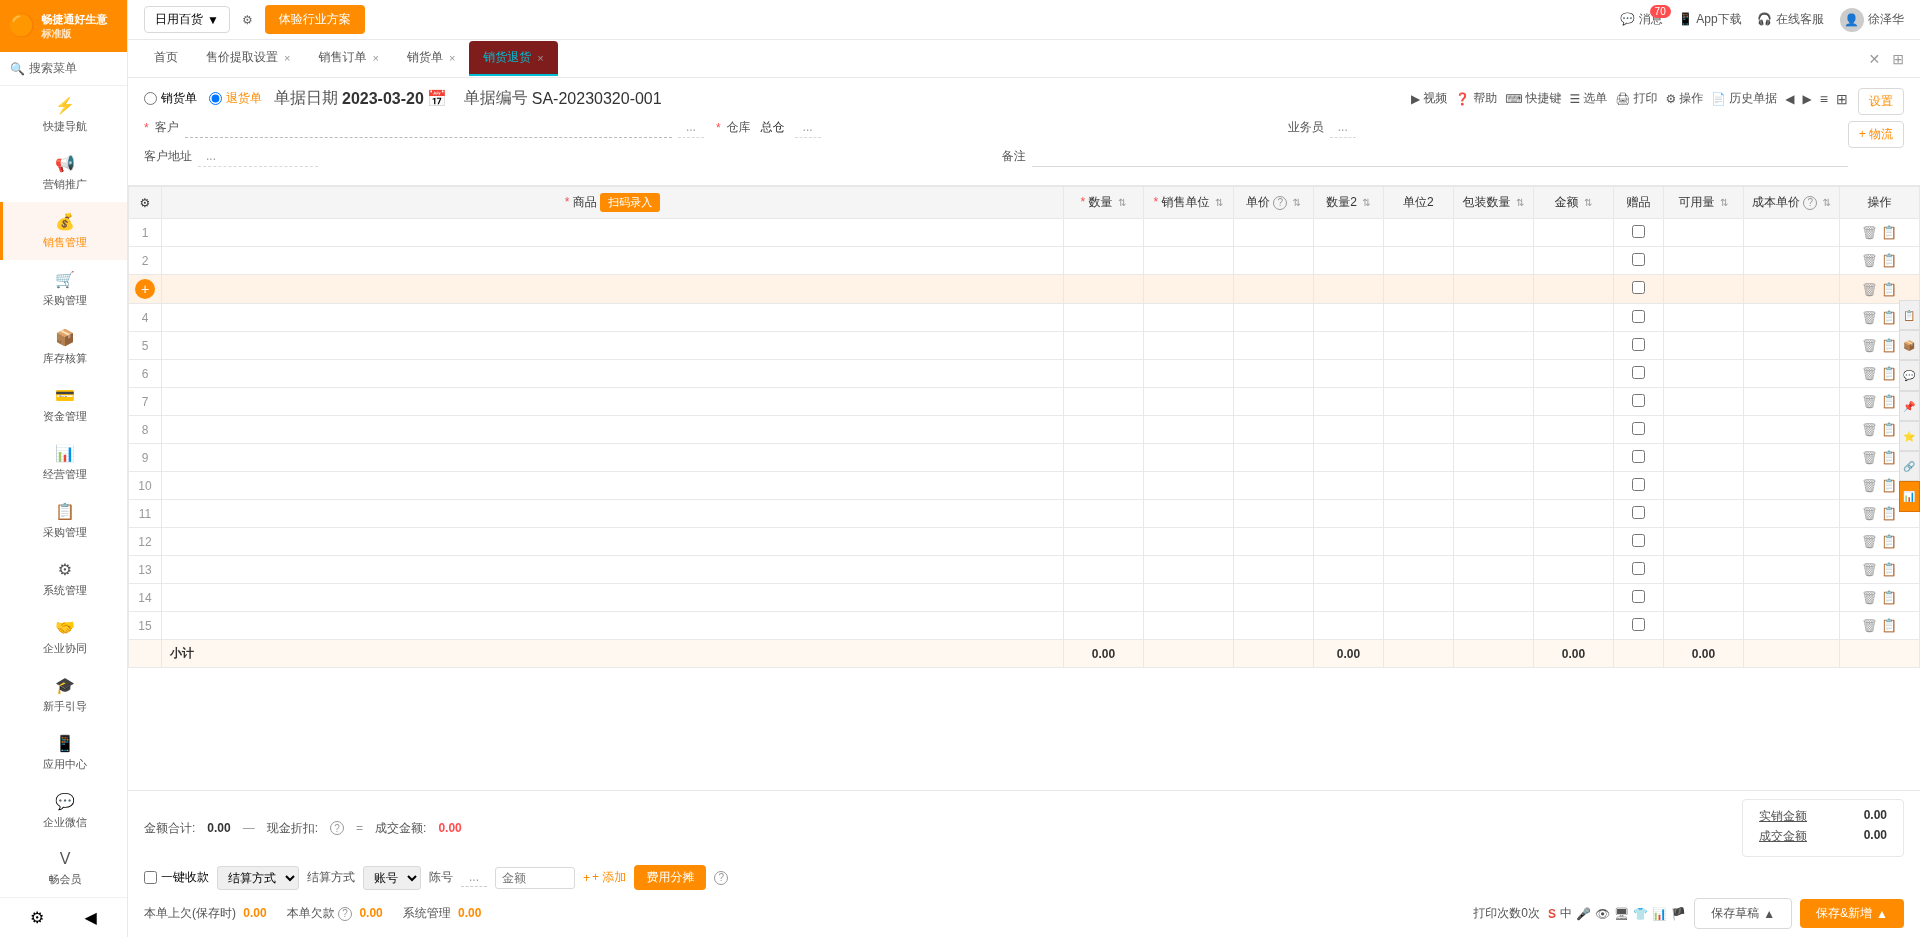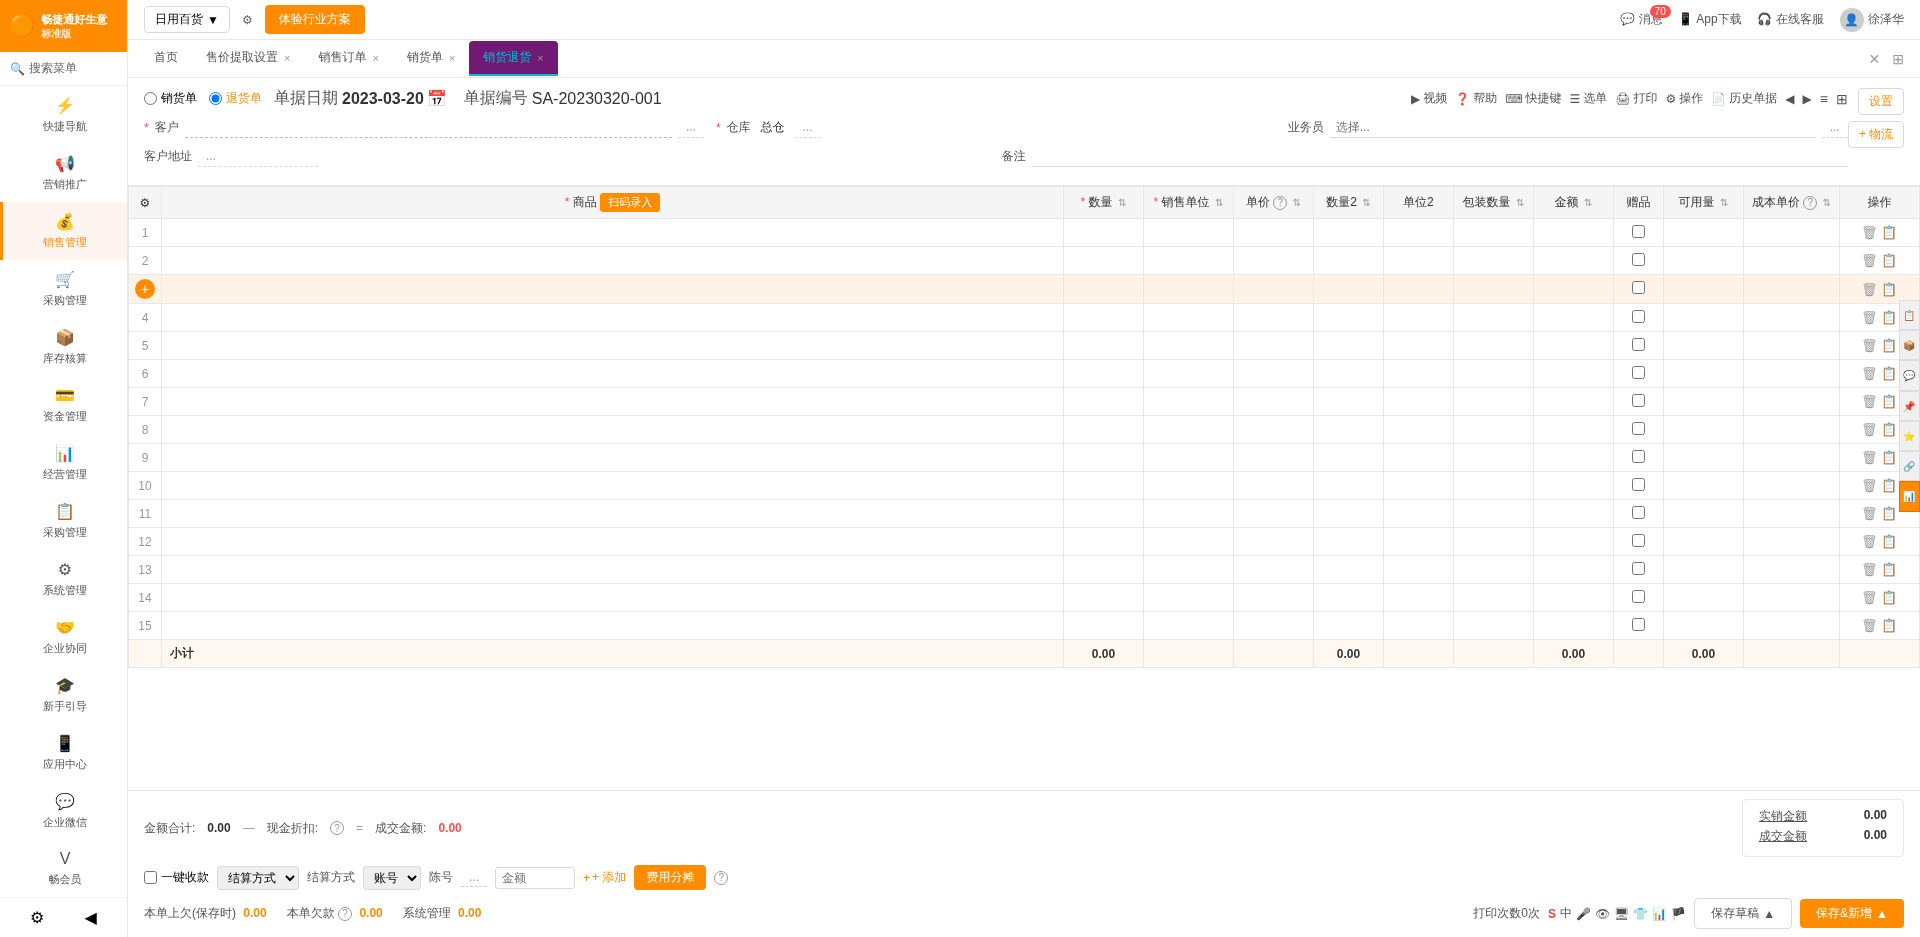--- a/index.html
+++ b/index.html
@@ -28,21 +28,21 @@
     .top-bar-gear { color: #666; cursor: pointer; padding: 4px; }
     .experience-btn { background: #ff8c00; color: white; border: none; border-radius: 4px; padding: 6px 14px; cursor: pointer; font-size: 12px; }
     .top-bar-right { display: flex; align-items: center; gap: 16px; font-size: 12px; color: #555; }
     .top-bar-right .msg-icon { position: relative; }
     .badge { background: #ff4d4f; color: white; border-radius: 10px; font-size: 10px; padding: 1px 5px; position: absolute; top: -6px; right: -8px; }
     .user-info { display: flex; align-items: center; gap: 4px; }
 
     
     .tab-bar { background: #fff; display: flex; align-items: center; padding: 0 12px; border-bottom: 1px solid #e8e8e8; height: 38px; }
     .tab-item { display: flex; align-items: center; gap: 4px; padding: 8px 14px; font-size: 12px; cursor: pointer; color: #555; border-bottom: 2px solid transparent; white-space: nowrap; }
-    .tab-item.active { color: #00bcd4; border-bottom-color: #00bcd4; background: #701a75; border-radius: 4px 4px 0 0; }
+    .tab-item.active { color: #00bcd4; border-bottom-color: #00bcd4; background: #7f1d1d; border-radius: 4px 4px 0 0; }
     .tab-close { color: #999; font-size: 11px; margin-left: 2px; }
     .tab-bar-actions { margin-left: auto; display: flex; gap: 4px; }
     .tab-action-btn { background: none; border: none; cursor: pointer; color: #999; font-size: 14px; padding: 2px 4px; }
 
     
     .form-area { background: #fff; padding: 10px 16px; border-bottom: 1px solid #e8e8e8; }
     .form-row { display: flex; align-items: center; gap: 12px; margin-bottom: 8px; }
     .form-group { display: flex; align-items: center; gap: 6px; flex: 1; }
     .form-label { color: #555; font-size: 12px; white-space: nowrap; }
     .required { color: #ff4d4f; }
@@ -317,21 +317,20 @@
               <span class="form-input-dotted" style="padding:3px 8px;cursor:pointer;color:#999;">...</span>
             </div>
             <div class="form-group">
               <span class="required">*</span>
               <span class="form-label">仓库</span>
               <span style="color:#333; margin:0 4px;">总仓</span>
               <span class="form-input-dotted" style="padding:3px 8px;cursor:pointer;color:#999;">...</span>
             </div>
             <div class="form-group">
               <span class="form-label">业务员</span>
-              <input class="form-input" style="width: 100px;" placeholder="选择...">
               <span class="form-input-dotted" style="padding:3px 8px;cursor:pointer;color:#999;">...</span>
             </div>
           </div>
 
           <div class="form-row">
             <div class="form-group">
               <span class="form-label">客户地址</span>
               <span class="form-input-dotted" style="padding:3px 8px;cursor:pointer;color:#999;min-width:120px;">...</span>
             </div>
             <div class="form-group">

